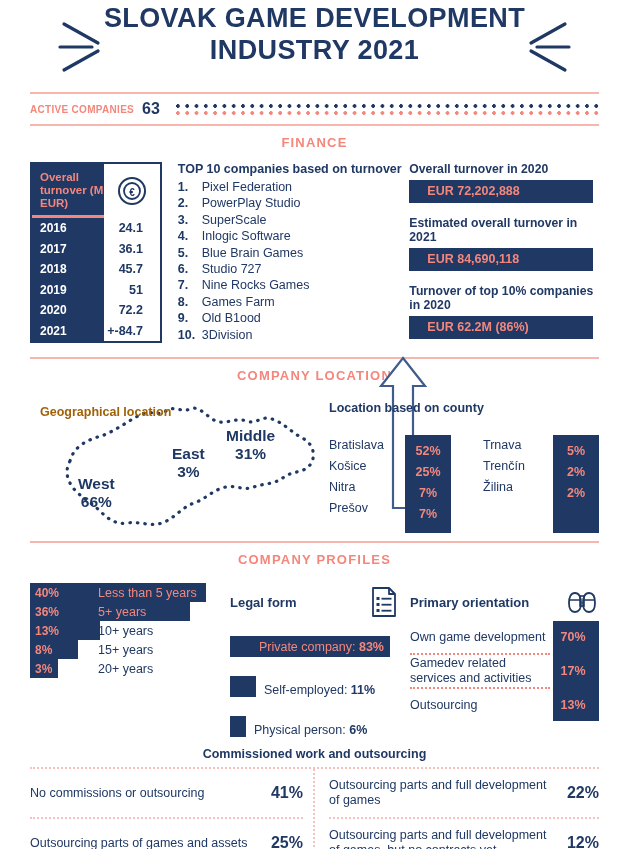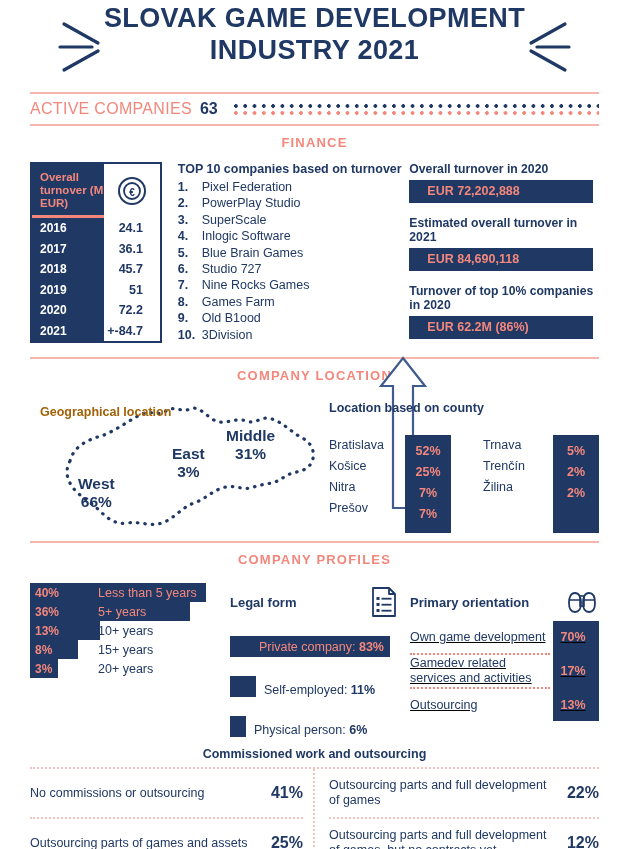--- a/index.html
+++ b/index.html
@@ -40,21 +40,21 @@
   .rule {
     height: 2px; background: #f6b6ae; width: 100%;
   }
 
   
   .active-row {
     display: flex; align-items: center;
     height: 30px; gap: 8px;
   }
   .ac-label {
-    color: #f4877c; font-weight: normal; font-size: 16px;
+    color: #f4877c; font-weight: bold; font-size: 10px;
     letter-spacing: .3px;
   }
   .ac-value { color:#1f3864; font-weight: bold; font-size: 16px; }
   .dots-wrap { flex:1; display:flex; flex-direction:column; gap:3px; margin-left:8px; margin-top:1px;}
   .dotline { height:4px; }
   .dotline.navy {
     background-image: radial-gradient(circle at 2px 2px, #1f3864 1.8px, transparent 2px);
     background-size: 9.3px 4px;
   }
   .dotline.pink {
@@ -176,21 +176,21 @@
   .lf-row { display:flex; align-items:flex-end; height: 36px; margin-bottom: 4px; }
   .lf-bar { background:#1f3864; height:21px; display:flex; align-items:center;
             justify-content:flex-end; padding-right:6px; }
   .lf-txt { color:#1f3864; font-size:12.5px; font-weight:500; }
   .lf-txt b { font-weight:bold; }
   .lf-row.inv .lf-txt { color:#f4877c; }
   .lf-row.inv .lf-txt b { color:#f4877c; }
 
   .po-wrap { position:relative; }
   .po-bar { position:absolute; right: 0; top: 0; width: 46px; background:#1f3864; height: 100%; }
-  .po-row { display:flex; align-items:center; min-height: 32px; position:relative;text-decoration:underline; }
+  .po-row { display:flex; align-items:center; min-height: 32px; position:relative; }
   .po-lab { color:#1f3864; font-size:12.5px; font-weight:500; line-height:15px; width: 140px;}
   .po-val { color:#f4877c; font-weight:bold; font-size:12.5px; width: 46px; text-align:center;
             position:relative; z-index:2;}
   .po-sep { height: 0; border-top: 2px dotted #f4877c; width: 140px; }
 
   
   .cm-title { text-align:center; color:#1f3864; font-weight:bold; font-size:12.5px; padding: 6px 0 6px;}
   .cm-dot { border-top: 2px dotted #f7c2bb; width:100%; }
   .cm-grid { display:flex; }
   .cm-left { width: 283px; padding-right: 10px; }

